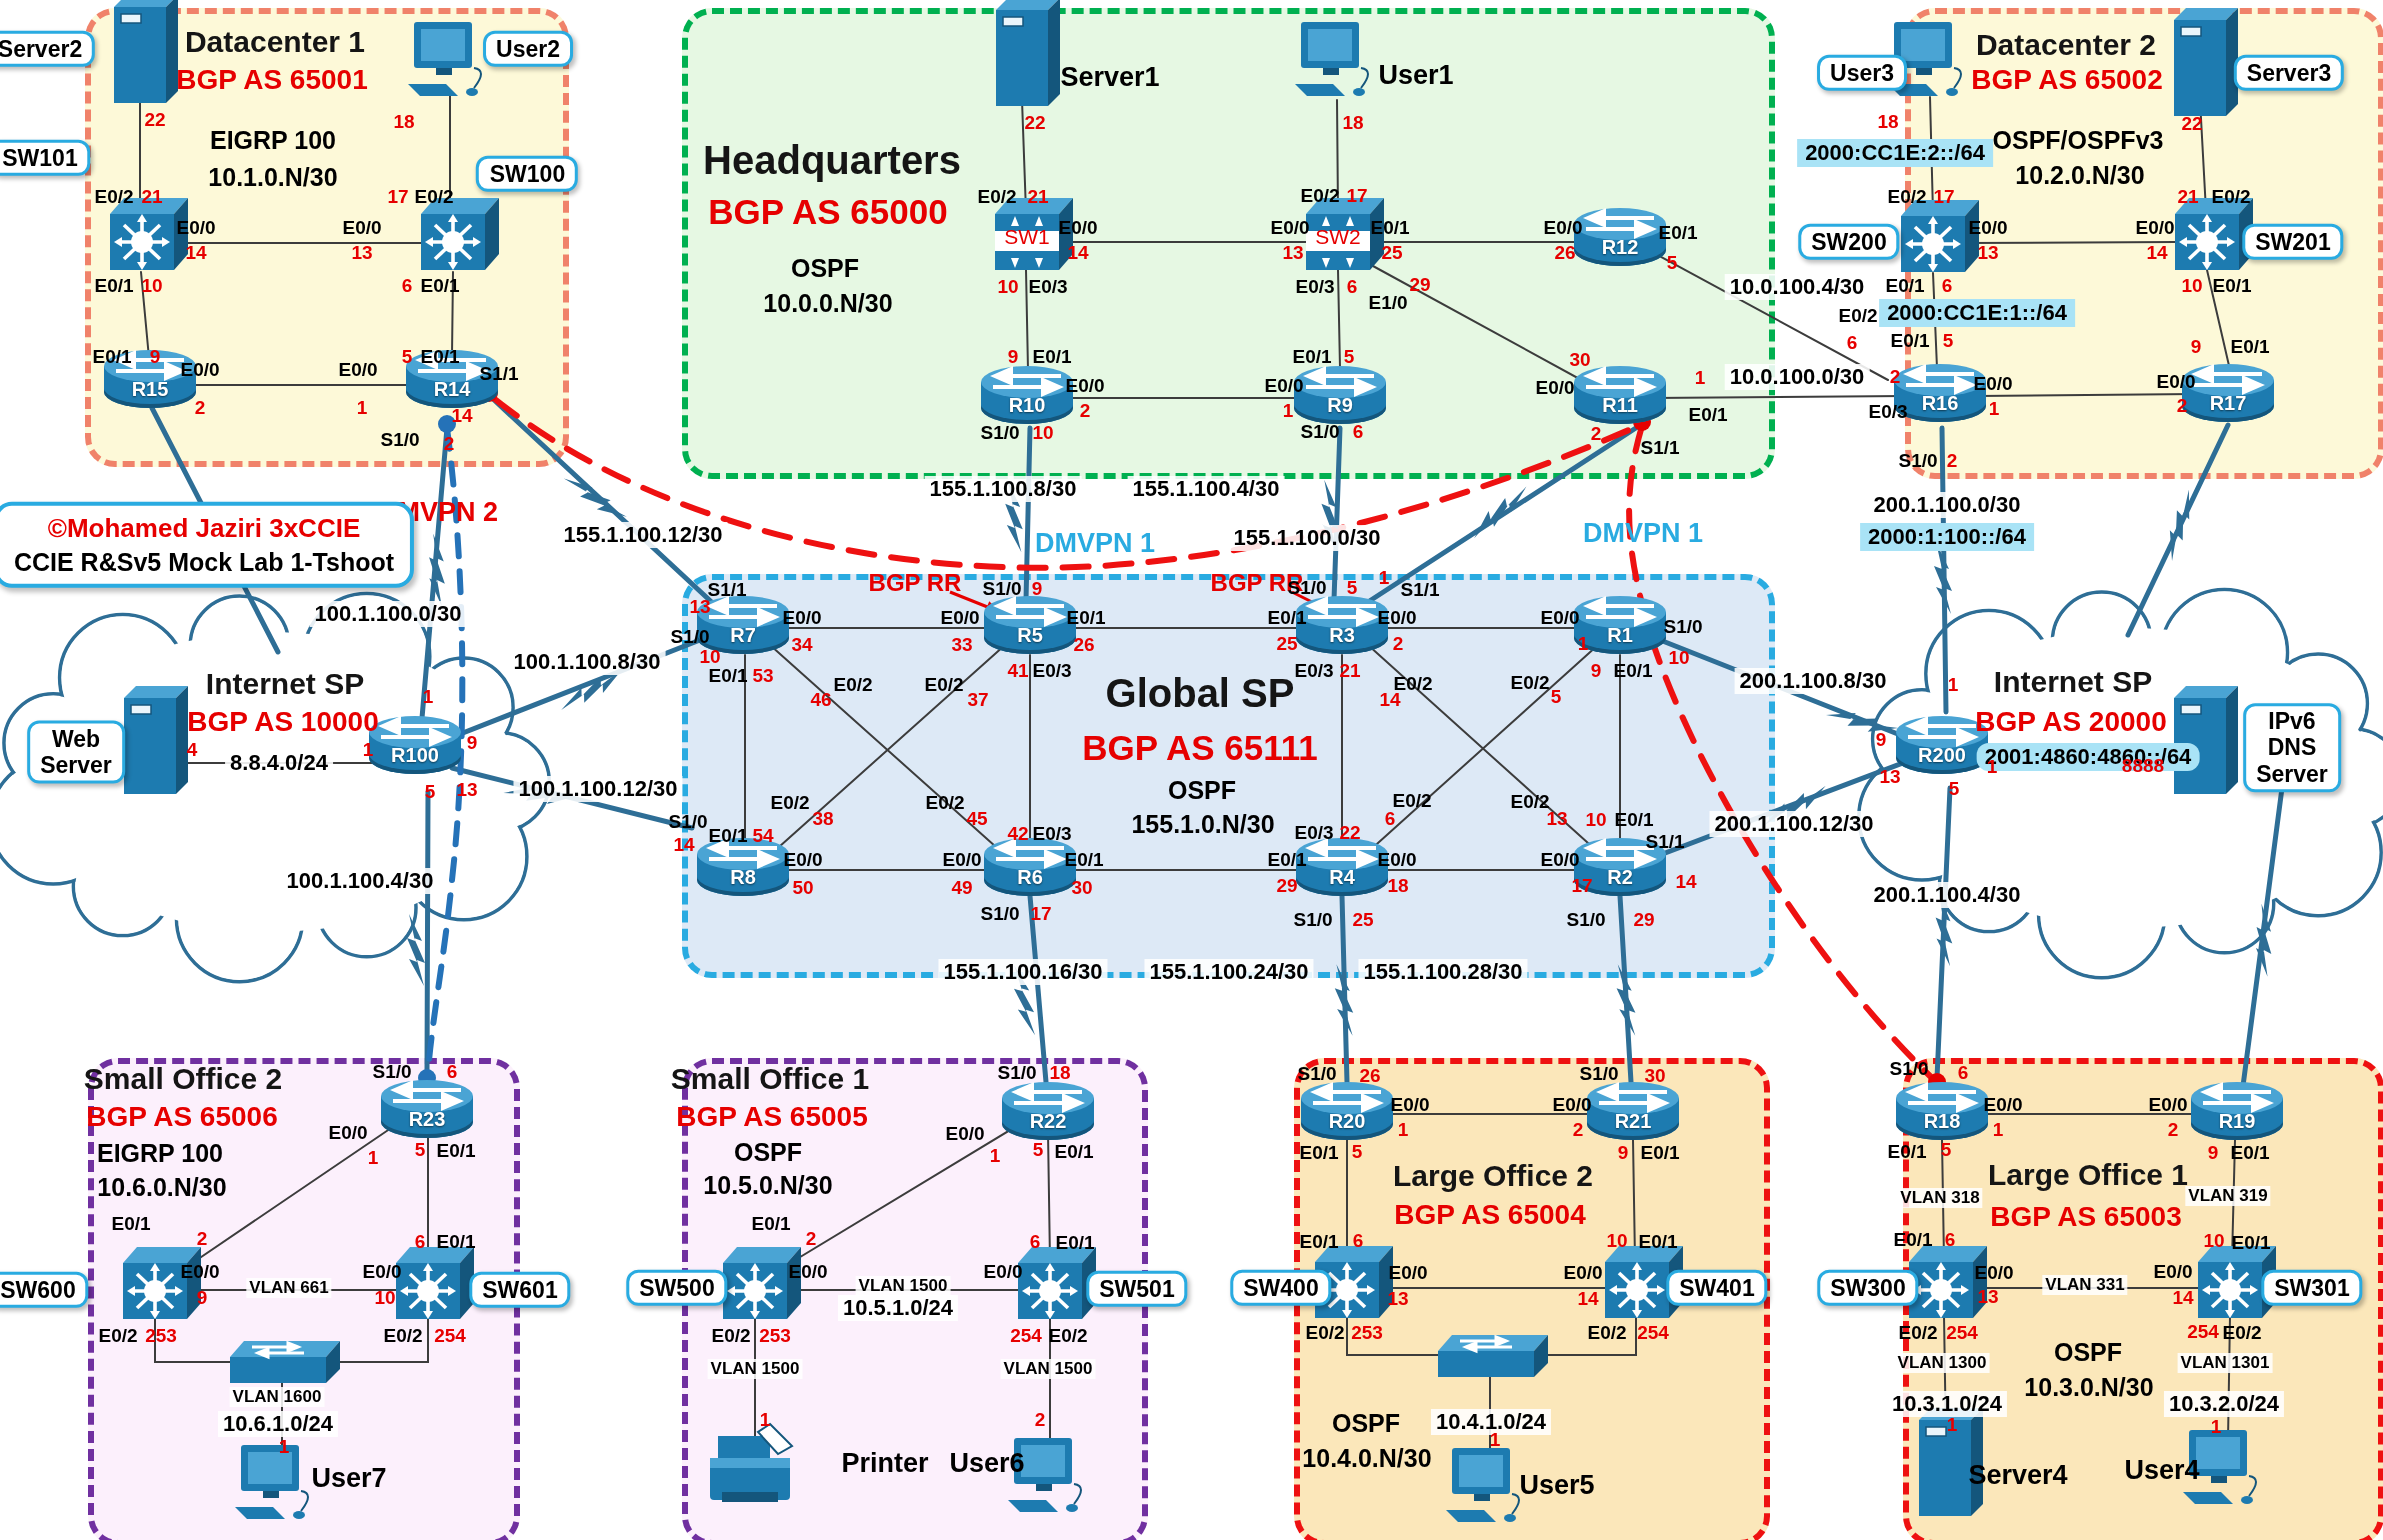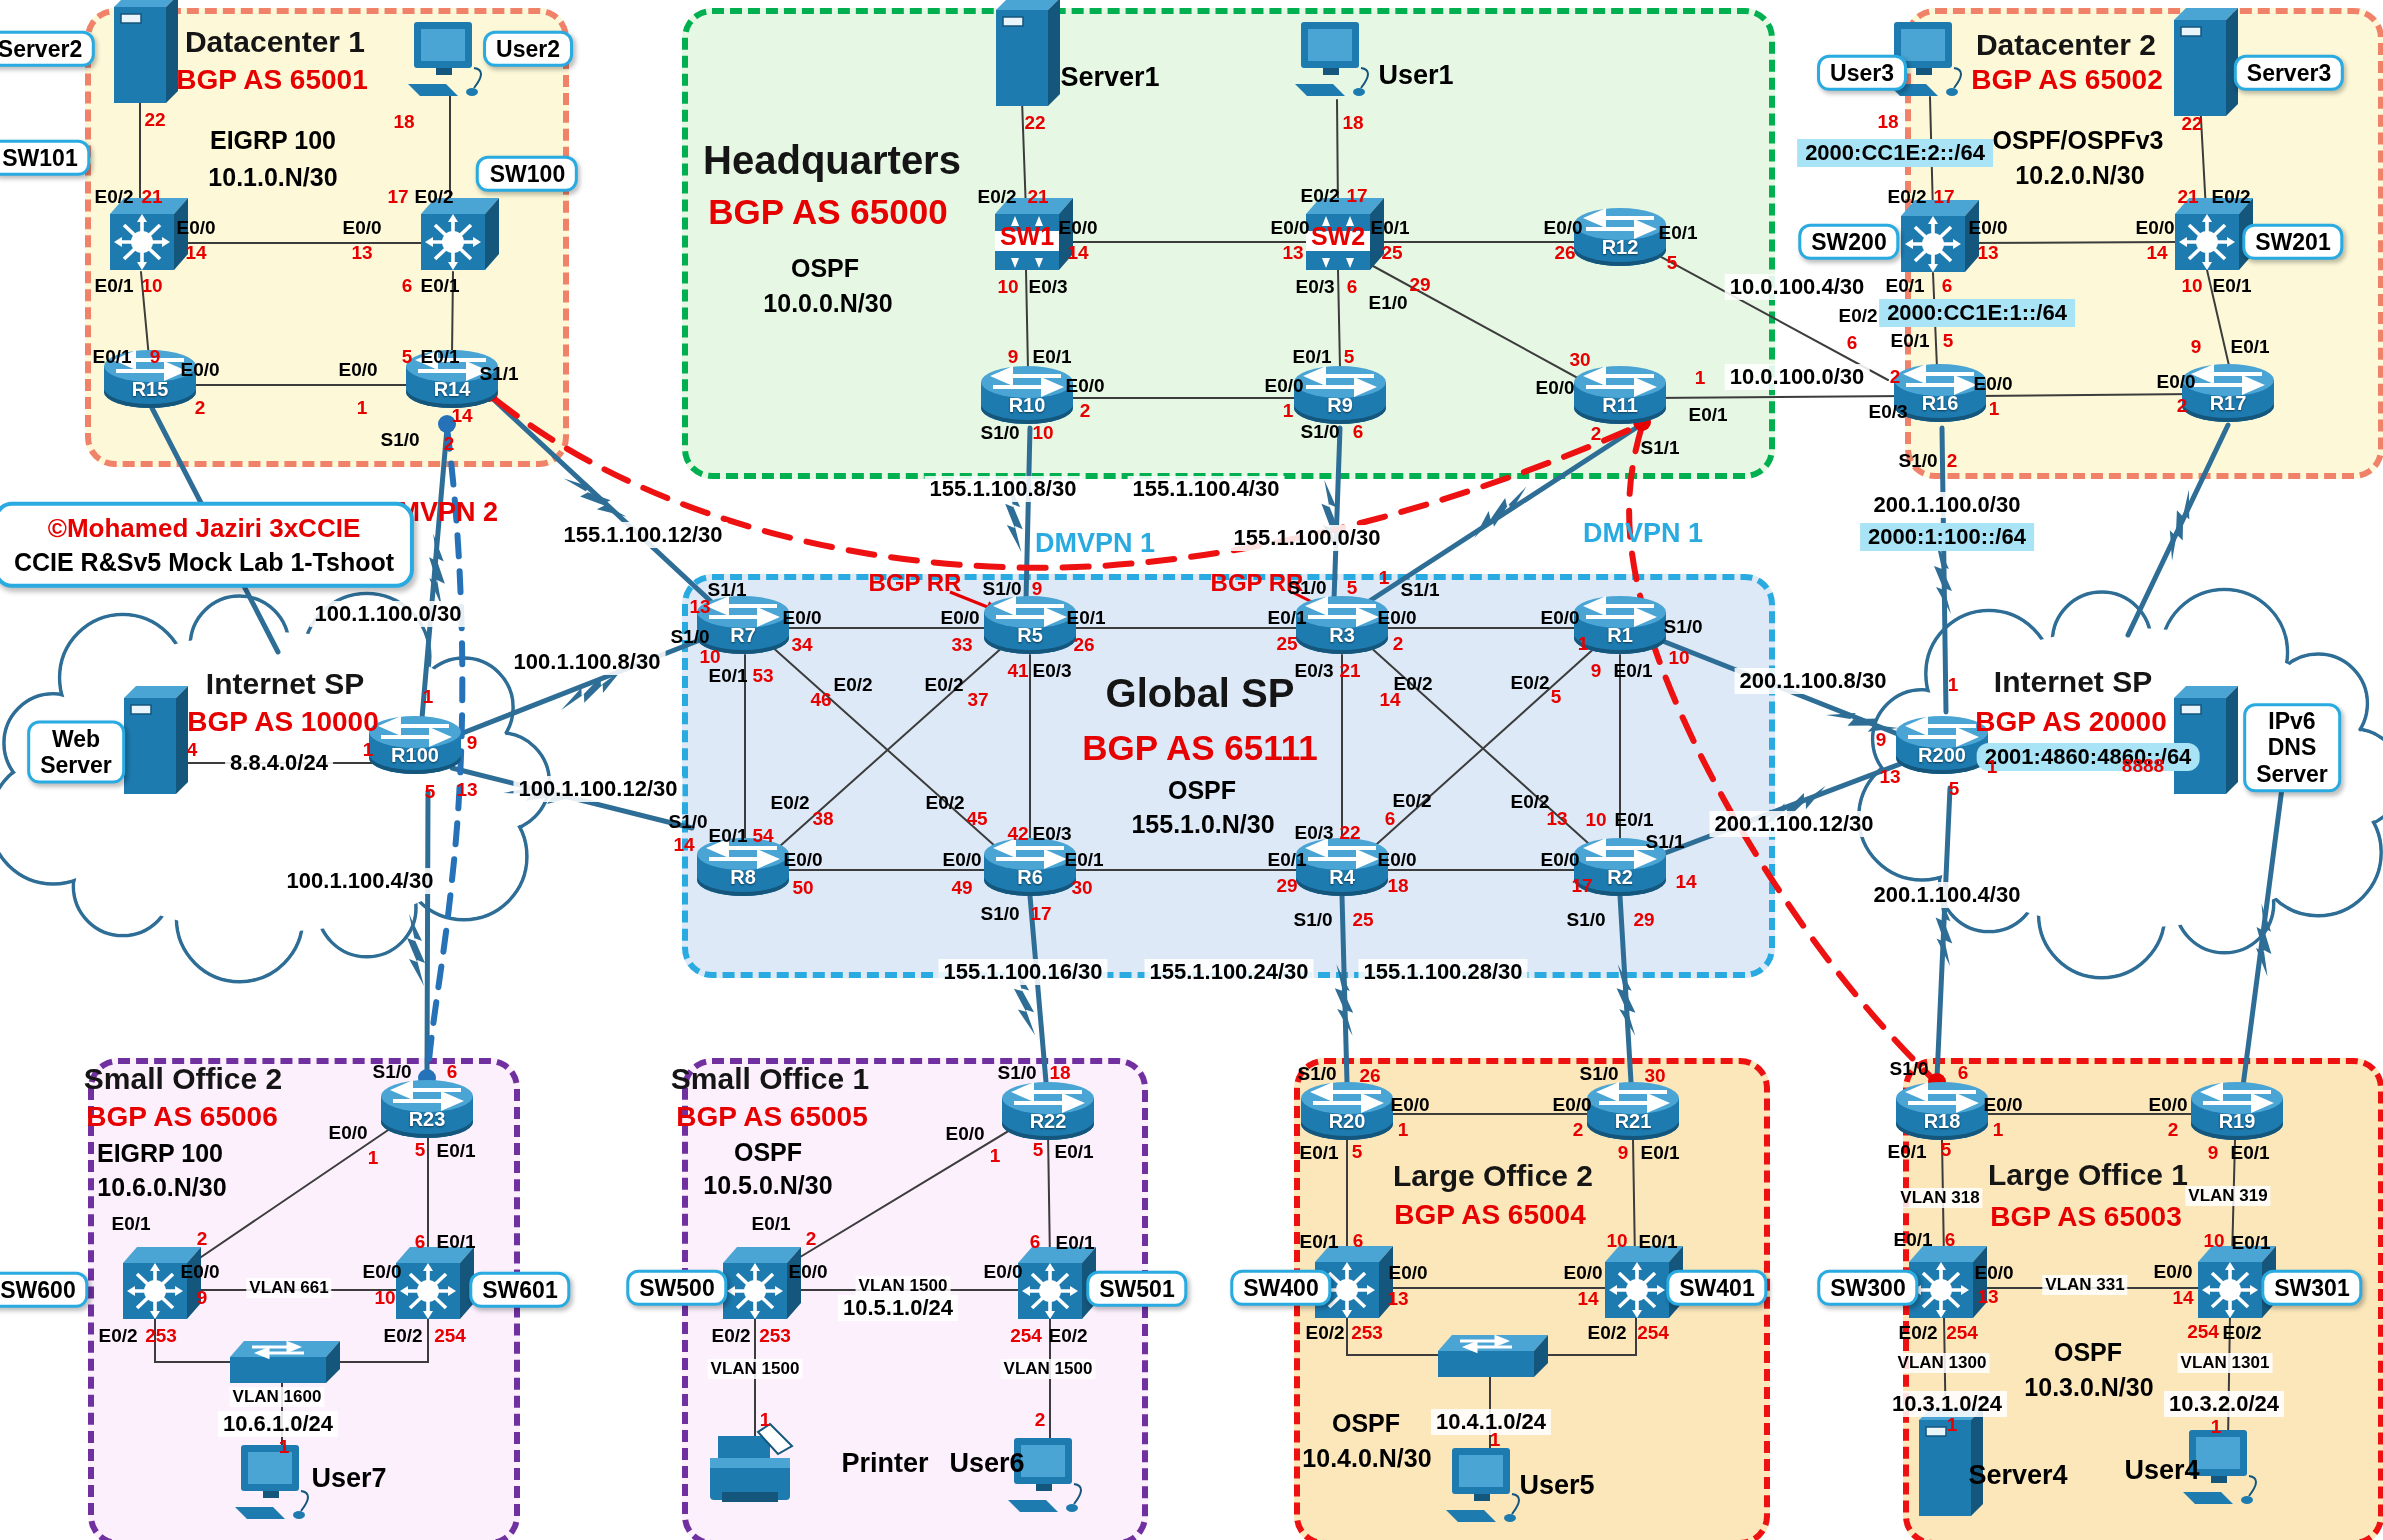--- a/index.html
+++ b/index.html
@@ -4,21 +4,21 @@
 <style>
   html,body{margin:0;padding:0;background:#fff;}
   #canvas{position:relative;width:2383px;height:1540px;background:#ffffff;
     font-family:"Liberation Sans","DejaVu Sans",sans-serif;overflow:hidden;}
   .region{position:absolute;border-radius:30px;z-index:0;}
   #netsvg{position:absolute;left:0;top:0;z-index:1;}
   .node{position:absolute;transform:translate(-50%,-50%);z-index:2;}
   .nlab{position:absolute;left:50%;top:50%;transform:translate(-50%,-18%);
     color:#fff;font-weight:bold;font-size:20px;text-shadow:0 1px 2px rgba(0,0,0,.55);white-space:nowrap;}
   .bandlab{position:absolute;left:50%;top:50%;transform:translate(-50%,-62%);
-    color:#e60000;font-weight:bold;font-size:25px;white-space:nowrap;}
+    color:#e60000;font-weight:normal;font-size:21px;white-space:nowrap;}
   .lb{position:absolute;transform:translate(-50%,-50%);white-space:nowrap;font-weight:bold;z-index:3;}
   .port{font-size:19px;color:#000;}
   .num{font-size:19px;color:#e60000;}
   .subnet{font-size:22px;color:#000;background:rgba(255,255,255,.88);padding:0 5px;}
   .subnet6{font-size:22px;color:#000;background:#a9e3f6;padding:1px 8px;}
   .vlan{font-size:17px;color:#000;background:rgba(255,255,255,.85);padding:0 3px;}
   .title{font-size:30px;color:#151515;}
   .title-xl{font-size:40px;color:#151515;}
   .as{font-size:28px;color:#e60000;}
   .as-xl{font-size:35px;color:#e60000;}

